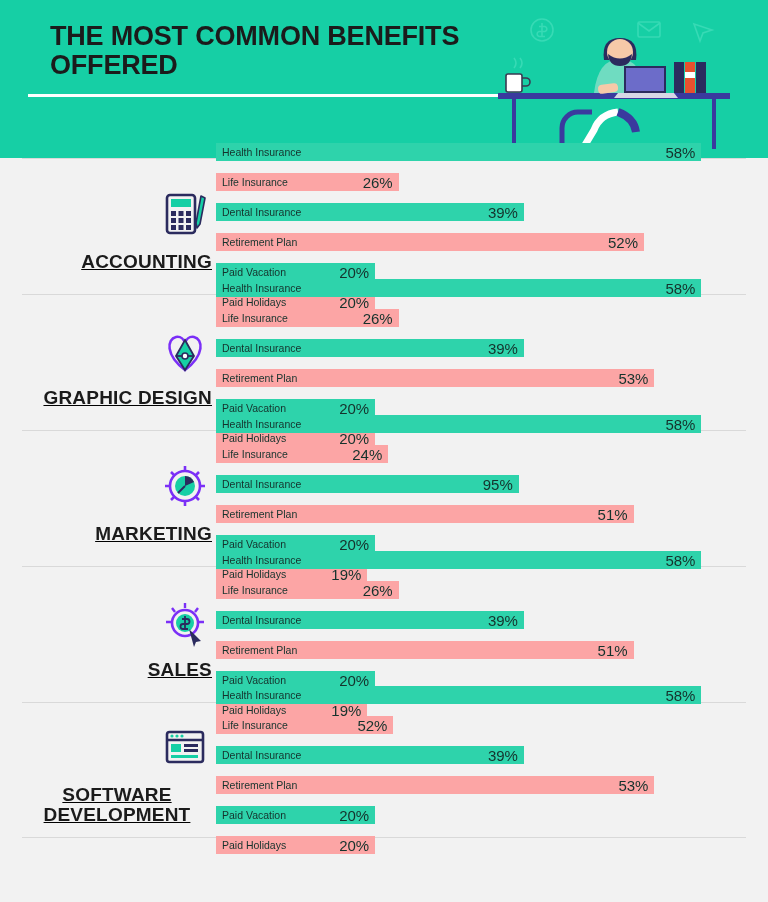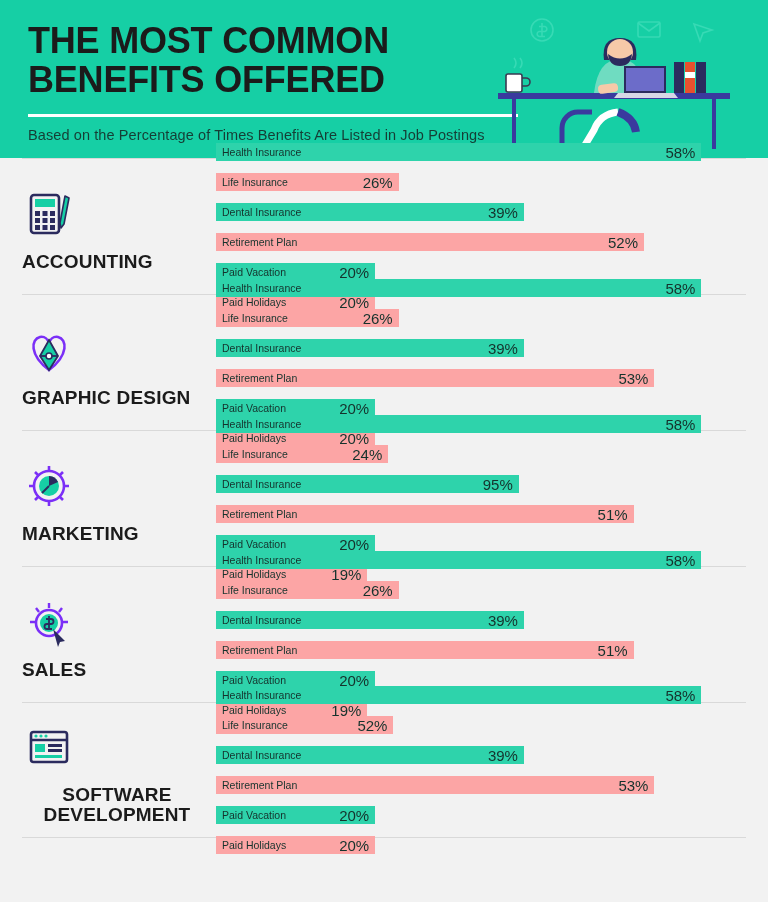--- a/index.html
+++ b/index.html
@@ -14,28 +14,29 @@
   
   .header{
     position:relative;
     height:158px;
     background:#16cfa5;
     padding:22px 28px 0 28px;
     box-sizing:border-box;
     overflow:hidden;
   }
   .title{
-    font-size:36px;
+    font-size:27px;
     font-weight:bold;
     line-height:1.08;
     color:#1b1b1b;
     letter-spacing:-0.2px;
     text-transform:uppercase;
     max-width:520px;
     font-family:"Liberation Sans", sans-serif;
+    margin-left:22px;
   }
   .title-line{display:block;}
   .rule{
     width:490px;height:3px;background:#ffffff;margin:14px 0 10px 0;
   }
   .subtitle{
     font-size:14.5px;color:#15322c;opacity:.92;
     letter-spacing:.1px;
   }
 
@@ -48,23 +49,24 @@
     display:flex;
     align-items:stretch;
     border-top:1px solid #d9d9d9;
     height:136px;
     box-sizing:border-box;
   }
   .row:last-child{border-bottom:1px solid #d9d9d9;}
   .cat{
     width:190px;
     display:flex;flex-direction:column;
-    align-items:flex-start;justify-content:center;
+    align-items:flex-end;justify-content:center;
     box-sizing:border-box;
     padding-top:4px;
+    text-decoration:underline;
   }
   .cat-icon{height:56px;display:flex;align-items:center;justify-content:center;}
   .cat-label{
     margin-top:10px;
     font-size:19px;font-weight:bold;color:#1b1b1b;
     text-transform:uppercase;text-align:center;line-height:1.05;
     letter-spacing:.2px;
   }
   .bars{
     flex:1;
@@ -100,21 +102,20 @@
 </head>
 <body>
 
 <div class="page">
 
   <div class="header">
     <div class="title">
       <span class="title-line">THE MOST COMMON BENEFITS OFFERED</span>
     </div>
     <div class="rule"></div>
-    <div class="subtitle">Based on the Percentage of Times Benefits Are Listed in Job Postings</div>
 
     <svg class="illus" viewBox="0 0 270 158">
 
       <g fill="none" stroke="#3ddcb8" stroke-width="1.6" opacity="0.85">
         <circle cx="44" cy="30" r="11"></circle>
         <path d="M44 23 v14 M41 26.5h6 a2.6 2.6 0 0 1 0 5h-6 a2.6 2.6 0 0 0 0 5h6"></path>
         <rect x="140" y="22" width="22" height="15" rx="1.5"></rect>
         <path d="M140 23l11 8 11-8"></path>
         <path d="M196 24 l18 6 -9 3 -3 8 -6 -17z"></path>
         <path d="M16 68 q4 -5 0 -10 M22 68 q4 -5 0 -10"></path>

